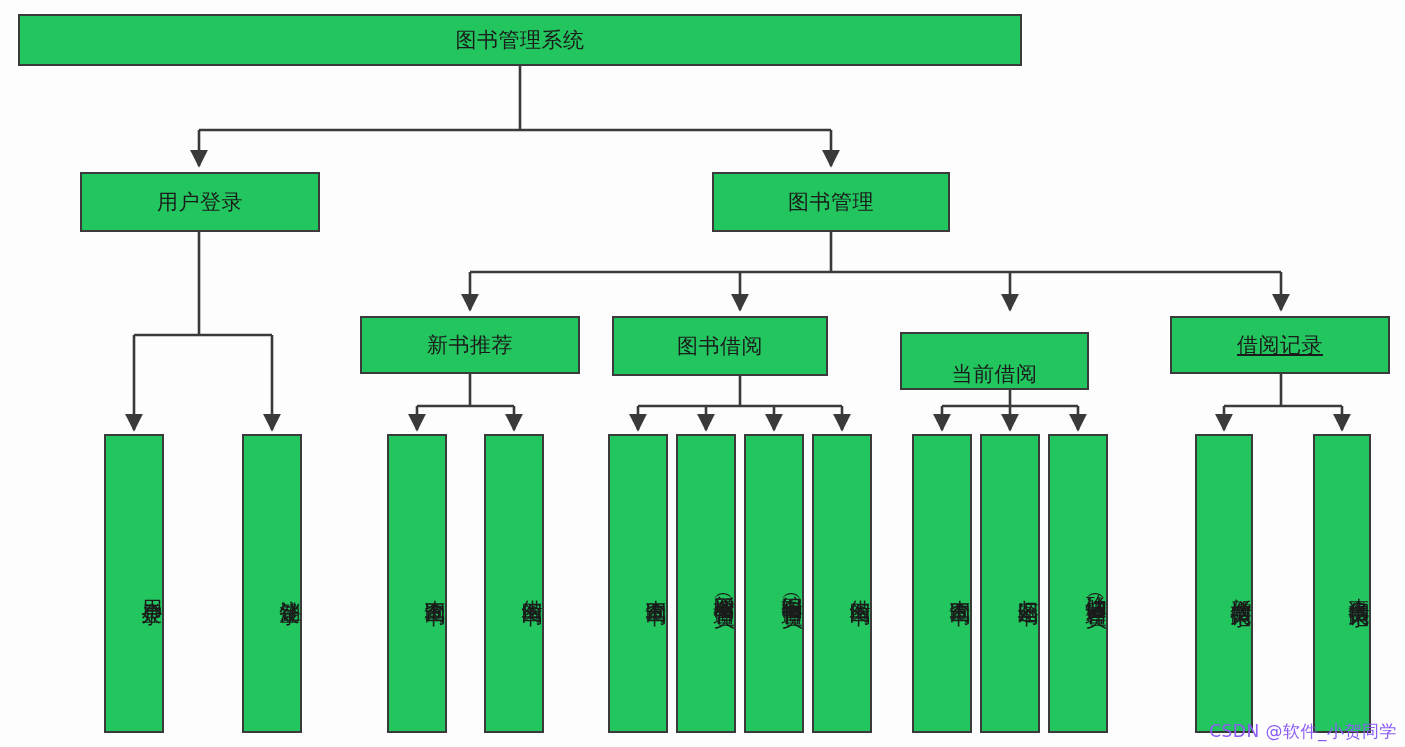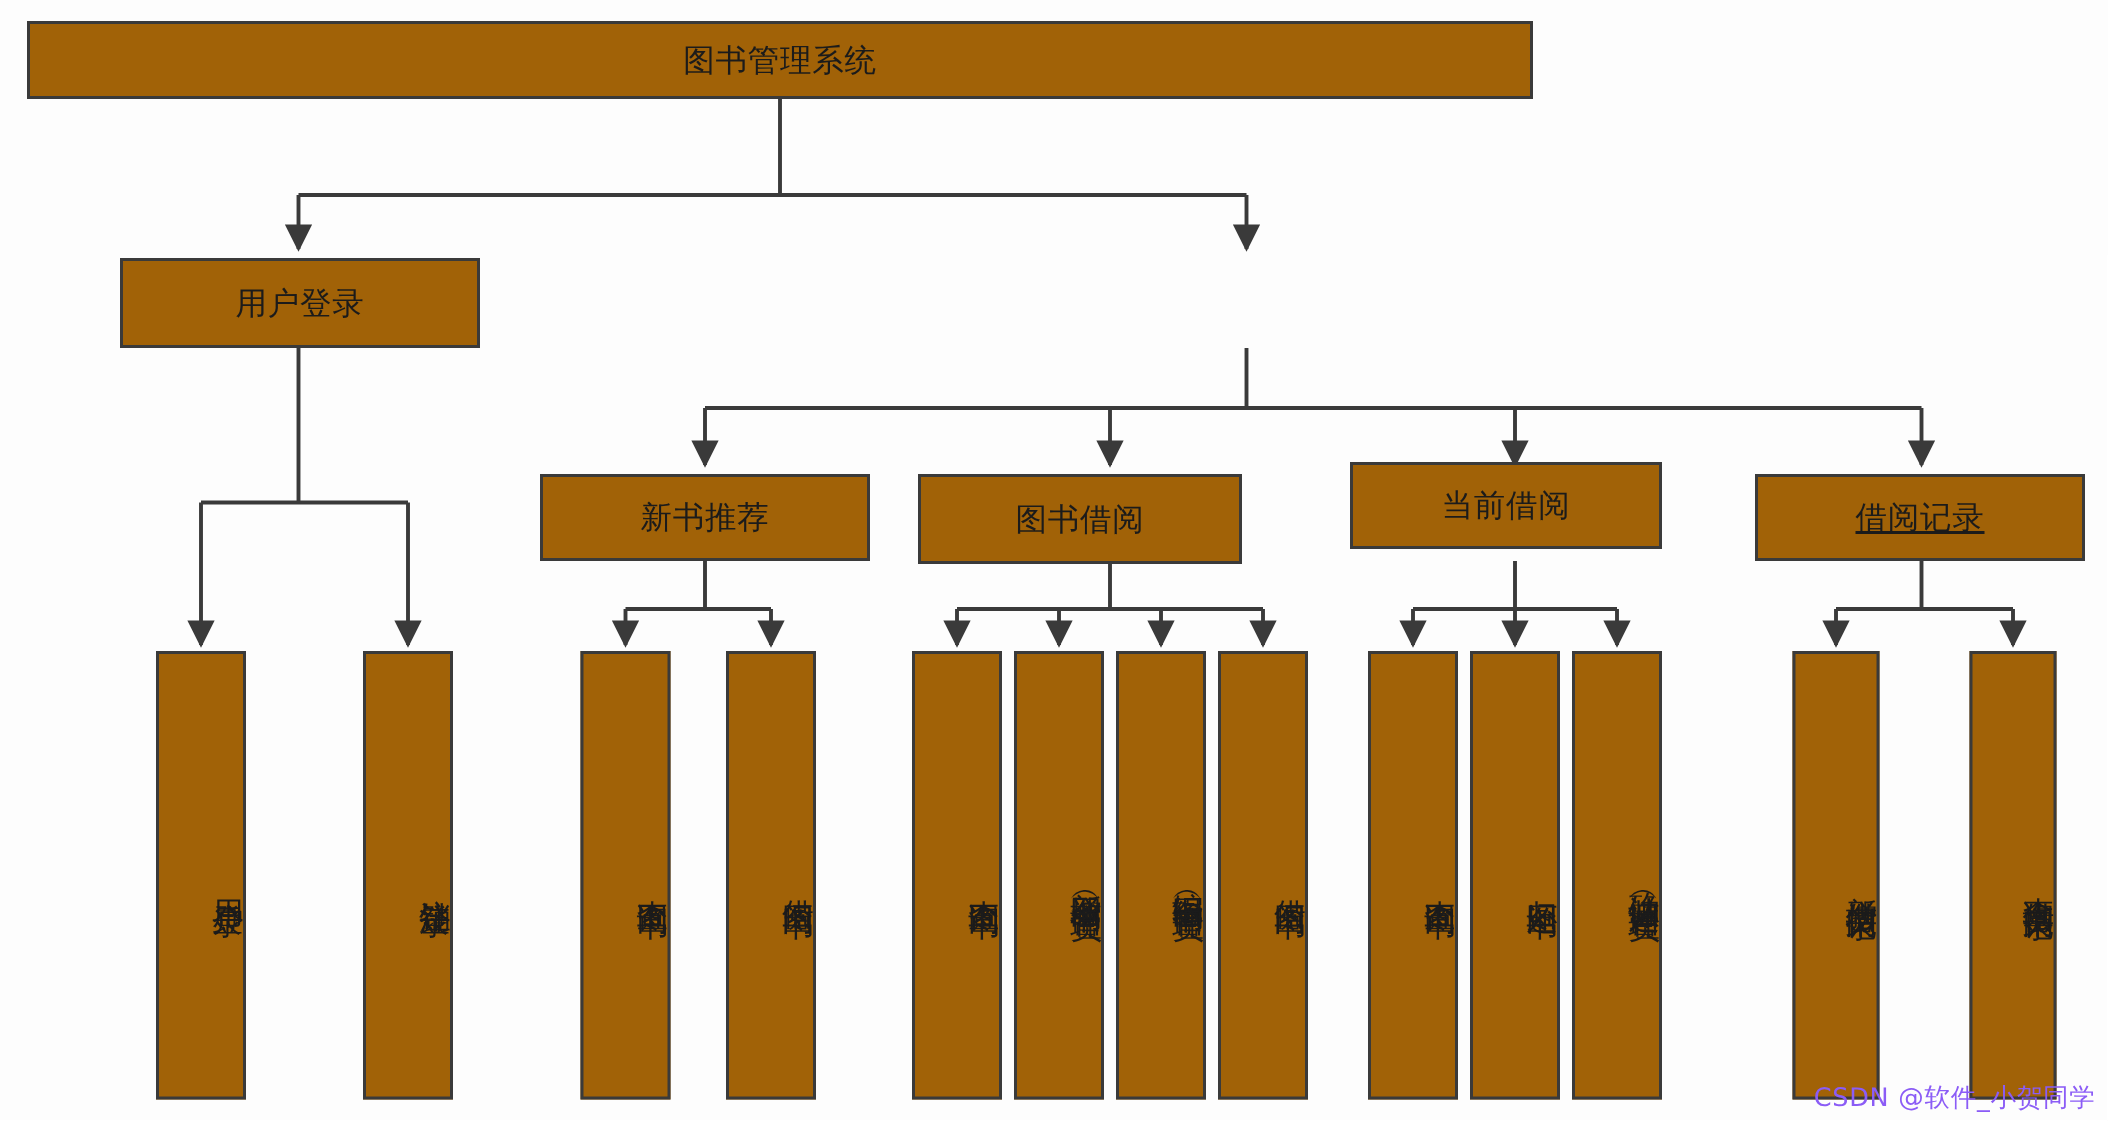--- a/index.html
+++ b/index.html
@@ -20,21 +20,21 @@
     left: 0;
     top: 0;
     width: 1405px;
     height: 747px;
     pointer-events: none;
   }
   .node {
     position: absolute;
     box-sizing: border-box;
     border: 2.5px solid #3a3a3a;
-    background: #a16207;
+    background: #22c55e;
     display: flex;
     align-items: center;
     justify-content: center;
     color: #1b1b1b;
   }
   .node.horiz {
     font-size: 21px;
     letter-spacing: 0.5px;
   }
   .node.vert {
@@ -120,28 +120,31 @@
     </g>
   </svg>
 
   <div class="node horiz" style="left:18px; top:14px; width:1004px; height:52px;">
     <span>图书管理系统</span>
   </div>
 
   <div class="node horiz" style="left:80px; top:172px; width:240px; height:60px;">
     <span>用户登录</span>
   </div>
+  <div class="node horiz" style="left:712px; top:172px; width:238px; height:60px;">
+    <span>图书管理</span>
+  </div>
 
   <div class="node horiz" style="left:360px; top:316px; width:220px; height:58px;">
     <span>新书推荐</span>
   </div>
   <div class="node horiz" style="left:612px; top:316px; width:216px; height:60px;">
     <span>图书借阅</span>
   </div>
-  <div class="node horiz" style="left:900px; top:308px; width:208px; height:58px;">
+  <div class="node horiz" style="left:900px; top:332px; width:189px; height:58px;align-items:flex-end;">
     <span>当前借阅</span>
   </div>
   <div class="node horiz" style="left:1170px; top:316px; width:220px; height:58px;text-decoration:underline;">
     <span>借阅记录</span>
   </div>
 
   <div class="node vert" style="left:104px; top:434px; width:60px; height:299px;">
     <span>用户登录</span>
   </div>
   <div class="node vert" style="left:242px; top:434px; width:60px; height:299px;">

